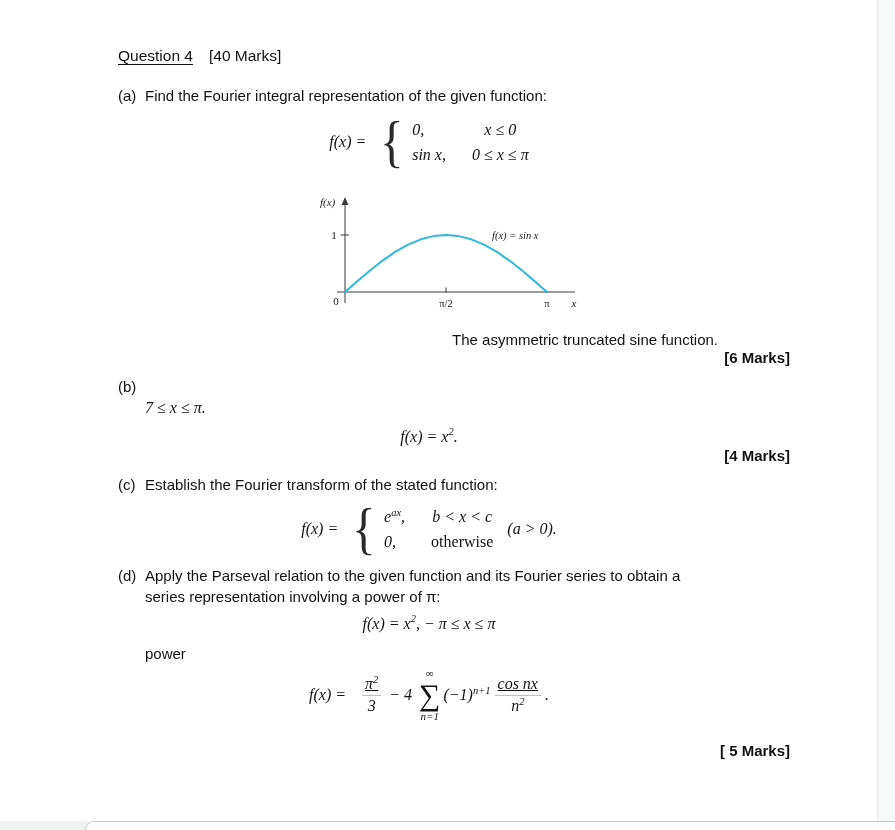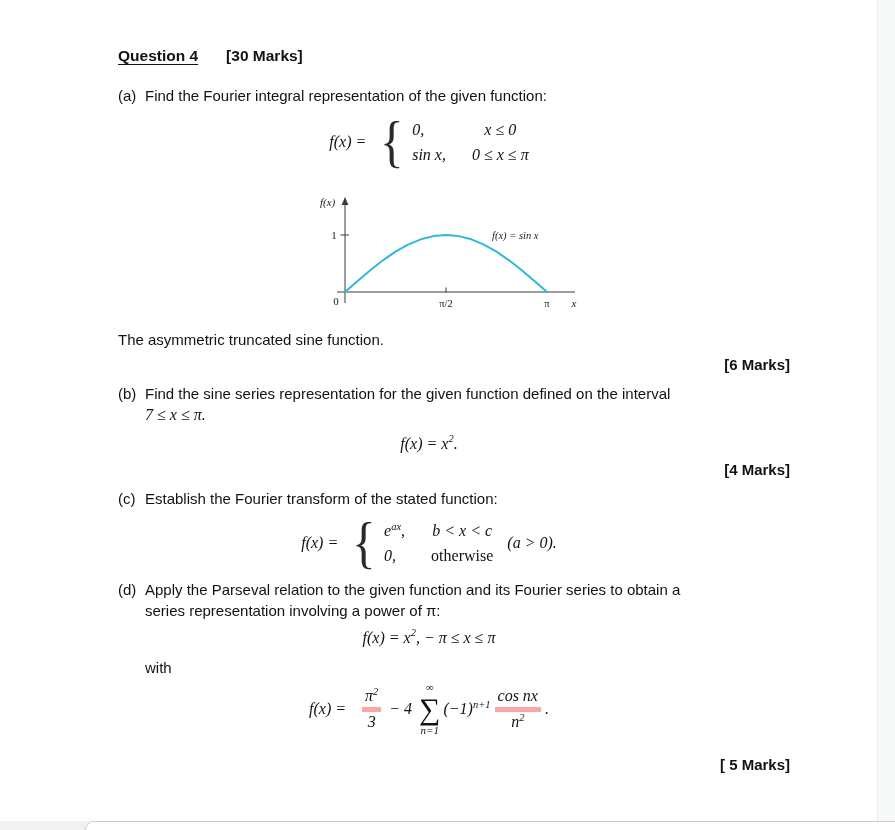--- a/index.html
+++ b/index.html
@@ -14,23 +14,23 @@
     position: relative;
   }
   .content {
     padding: 47px 105px 0 118px;
     position: relative;
     z-index: 2;
   }
   .title-row {
     display: flex;
     align-items: baseline;
-    gap: 28px;
+    gap: 16px;
     font-size: 15.5px;
-    font-weight: bold;
+    font-weight: normal;
   }
   .title-row .q-title {
     text-decoration: underline;
     text-underline-offset: 3px;
   }
   .part {
     display: flex;
     font-size: 15px;
     line-height: 21px;
   }
@@ -76,39 +76,39 @@
     column-gap: 26px;
     row-gap: 7px;
   }
   .case-grid .cond { text-align: center; }
   .side-note { margin-left: 14px; }
 
   .graph-wrap { margin-top: 24px; margin-left: 189px; }
   .caption {
     margin-top: 10px;
     width: 600px;
-    text-align: left;
+    text-align: right;
     font-size: 15px;
   }
   .marks {
     text-align: right;
     font-weight: bold;
     font-size: 15px;
-    margin-top: 8px;
+    margin-top: 1px;
   }
   .with-line { margin-left: 27px; margin-top: 12px; font-size: 15px; }
 
   .frac {
     display: inline-flex;
     flex-direction: column;
     align-items: center;
     line-height: 1.15;
     margin: 0 4px;
   }
-  .frac .num { border-bottom: 5px solid #fca5a5; padding: 0 3px 1px 3px; }
+  .frac .num { border-bottom: 1px solid #fca5a5; padding: 0 3px 1px 3px; text-decoration: underline; }
   .frac .den { padding-top: 1px; }
   .bigsum {
     display: inline-flex;
     flex-direction: column;
     align-items: center;
     line-height: 1;
     margin: 0 3px;
   }
   .bigsum .lim { font-size: 11px; }
   .bigsum .lim-top { font-style: normal; }
@@ -151,21 +151,21 @@
   }
   svg .ital { font-style: italic; }
 </style>
 </head>
 <body>
 
 <div class="content">
 
   <div class="title-row">
     <span class="q-title">Question 4</span>
-    <span>[30 Marks]</span>
+    <span>[40 Marks]</span>
   </div>
 
   <div class="part mt20">
     <span class="part-label">(a)</span>
     <span class="part-text">Find the Fourier integral representation of the given function:</span>
   </div>
 
   <div class="formula math mt10">
     <span class="lhs">f(x) =</span>
     <span class="brace">{</span>
@@ -198,21 +198,21 @@
       <text x="267" y="114.5" font-size="11" class="ital" text-anchor="middle">x</text>
     </svg>
   </div>
 
   <div class="caption">The asymmetric truncated sine function.</div>
   <div class="marks">[6 Marks]</div>
 
   <div class="part mt10">
     <span class="part-label">(b)</span>
     <span class="part-text">
-      <span>Find the sine series representation for the given function defined on the interval</span><br>
+      <br>
       <span class="math">7 ≤ x ≤ π.</span>
     </span>
   </div>
 
   <div class="formula math mt10">
     <span>f(x) = x</span>
       <span class="sup">2</span>
       <span>.</span>
   </div>
   <div class="marks">[4 Marks]</div>
@@ -241,21 +241,21 @@
       <span>series representation involving a power of π:</span>
     </span>
   </div>
 
   <div class="formula math mt8">
     <span>f(x) = x</span>
       <span class="sup">2</span>
       <span>,  − π ≤ x ≤ π</span>
   </div>
 
-  <div class="with-line">with</div>
+  <div class="with-line">power</div>
 
   <div class="formula math mt6">
     <span class="lhs">f(x) =</span>
     <span class="frac">
       <span class="num"><span>π</span><span class="sup">2</span></span>
       <span class="den">3</span>
     </span>
     <span class="op">− 4</span>
     <span class="bigsum">
       <span class="lim lim-top">∞</span>

